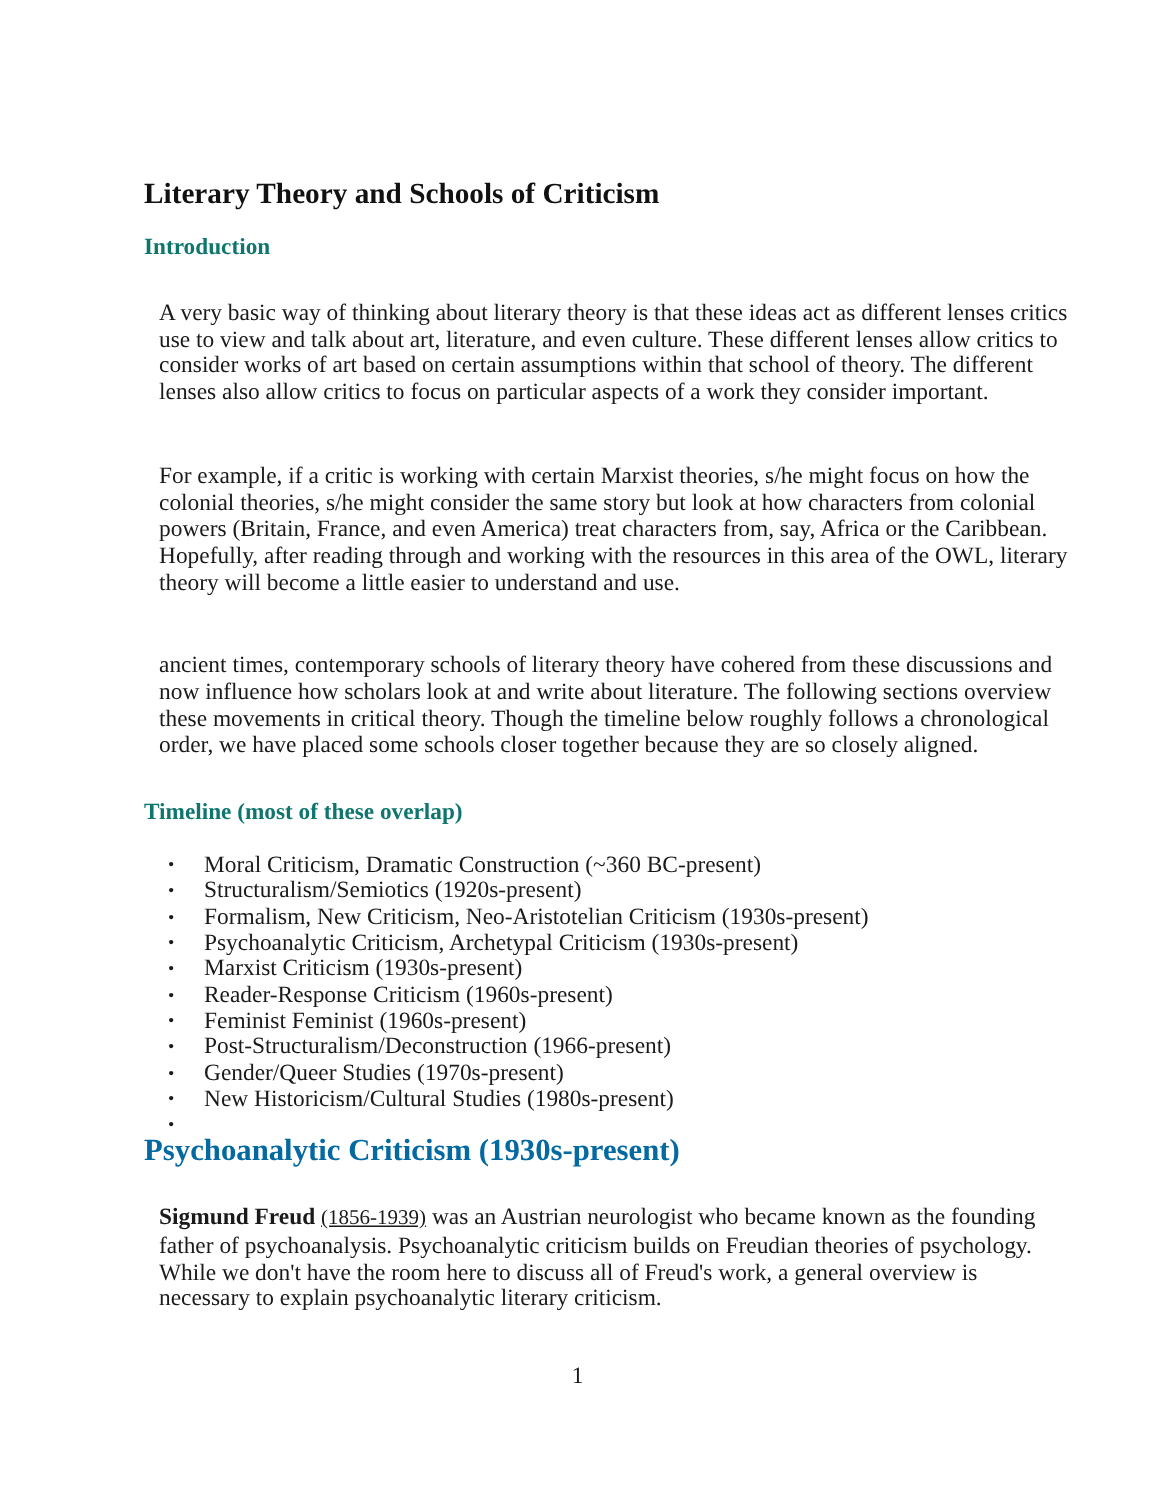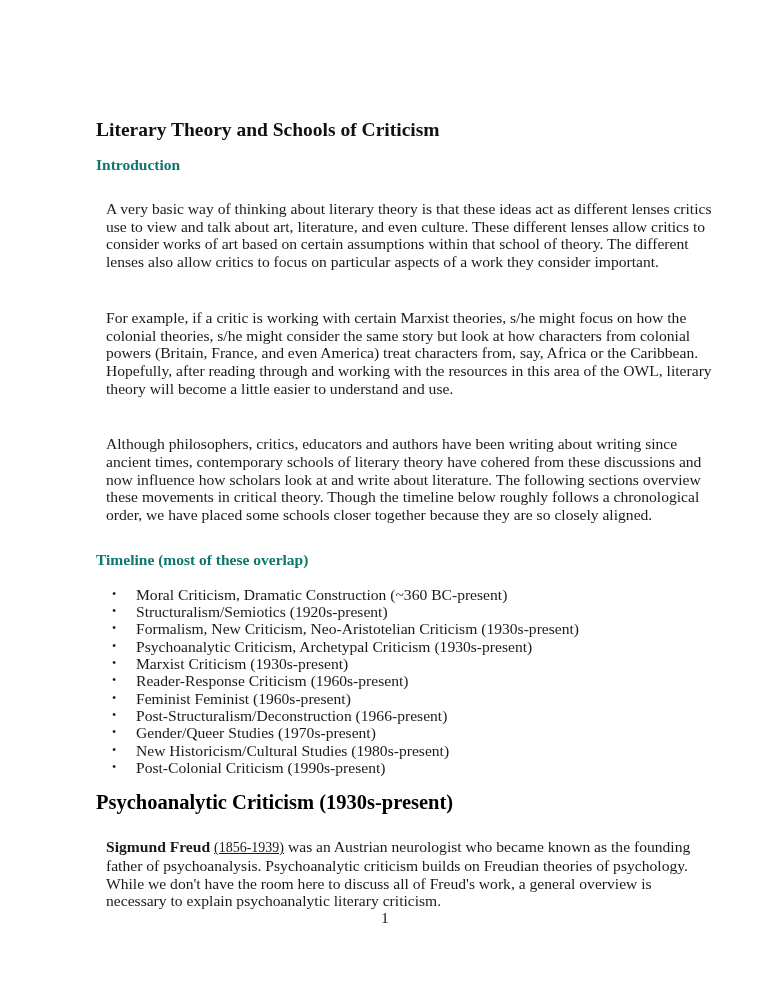--- a/index.html
+++ b/index.html
@@ -4,21 +4,21 @@
 <style>
   html, body { margin: 0; padding: 0; background: #ffffff; }
   body { width: 768px; height: 994px; position: relative; overflow: hidden;
          font-family: "Liberation Serif", "DejaVu Serif", serif; color: #1a1a1a; }
   .page { position: absolute; left: 0; top: 0; width: 765px; height: 994px; background: #fff; }
   .content { position: absolute; left: 96px; top: 118px; width: 600px; }
   .doc-title { font-weight: bold; font-size: 19.5px; line-height: 24px; margin: 0; color: #111; }
   .subhead { font-weight: bold; font-size: 15.5px; line-height: 18px; margin: 0; color: #0f766e; }
   .para { font-size: 15.6px; line-height: 17.7px; margin: 10px; white-space: nowrap; }
   .para .ln { display: block; }
-  .section-title { font-weight: bold; font-size: 20.5px; line-height: 24px; margin: 0; color: #000000; }
+  .section-title { font-weight: bold; font-size: 20.5px; line-height: 24px; margin: 0; color: #0369a1; }
   ul.timeline { list-style: none; margin: 0; padding: 0; }
   ul.timeline li { position: relative; padding-left: 40px; font-size: 15.6px; line-height: 17.3px; white-space: nowrap; }
   ul.timeline li .bullet { position: absolute; left: 16px; top: 0; font-size: 12px; }
   .yrs { font-size: 14px; text-decoration: underline; }
   .page-number { position: absolute; left: 379px; top: 909px; font-size: 15.6px; width: 12px; text-align: center; }
 </style>
 </head>
 <body>
 
 <div class="page">
@@ -41,21 +41,20 @@
     <p class="para">
       <span class="ln">For example, if a critic is working with certain Marxist theories, s/he might focus on how the</span>
       <span class="ln">colonial theories, s/he might consider the same story but look at how characters from colonial</span>
       <span class="ln">powers (Britain, France, and even America) treat characters from, say, Africa or the Caribbean.</span>
       <span class="ln">Hopefully, after reading through and working with the resources in this area of the OWL, literary</span>
       <span class="ln">theory will become a little easier to understand and use.</span>
     </p>
 
     <div style="height:18px"></div>
     <p class="para">
-      <span class="ln">Although philosophers, critics, educators and authors have been writing about writing since</span>
       <span class="ln">ancient times, contemporary schools of literary theory have cohered from these discussions and</span>
       <span class="ln">now influence how scholars look at and write about literature. The following sections overview</span>
       <span class="ln">these movements in critical theory. Though the timeline below roughly follows a chronological</span>
       <span class="ln">order, we have placed some schools closer together because they are so closely aligned.</span>
     </p>
 
     <div style="height:17px"></div>
     <h3 class="subhead">Timeline (most of these overlap)</h3>
 
     <div style="height:17px"></div>
@@ -63,21 +62,21 @@
       <li><span class="bullet">•</span><span>Moral Criticism, Dramatic Construction (~360 BC-present)</span></li>
       <li><span class="bullet">•</span><span>Structuralism/Semiotics (1920s-present)</span></li>
       <li><span class="bullet">•</span><span>Formalism, New Criticism, Neo-Aristotelian Criticism (1930s-present)</span></li>
       <li><span class="bullet">•</span><span>Psychoanalytic Criticism, Archetypal Criticism (1930s-present)</span></li>
       <li><span class="bullet">•</span><span>Marxist Criticism (1930s-present)</span></li>
       <li><span class="bullet">•</span><span>Reader-Response Criticism (1960s-present)</span></li>
       <li><span class="bullet">•</span><span>Feminist Feminist (1960s-present)</span></li>
       <li><span class="bullet">•</span><span>Post-Structuralism/Deconstruction (1966-present)</span></li>
       <li><span class="bullet">•</span><span>Gender/Queer Studies (1970s-present)</span></li>
       <li><span class="bullet">•</span><span>New Historicism/Cultural Studies (1980s-present)</span></li>
-      <li><span class="bullet">•</span><span>Post-Colonial Criticism (1990s-present)</span></li>
+      <li><span class="bullet">•</span></li>
     </ul>
 
     <div style="height:14px"></div>
     <h2 class="section-title">Psychoanalytic Criticism (1930s-present)</h2>
 
     <div style="height:14px"></div>
     <p class="para">
       <span class="ln"><b>Sigmund Freud</b> <span class="yrs">(1856-1939)</span><span> was an Austrian neurologist who became known as the founding</span></span>
       <span class="ln">father of psychoanalysis. Psychoanalytic criticism builds on Freudian theories of psychology.</span>
       <span class="ln">While we don't have the room here to discuss all of Freud's work, a general overview is</span>

